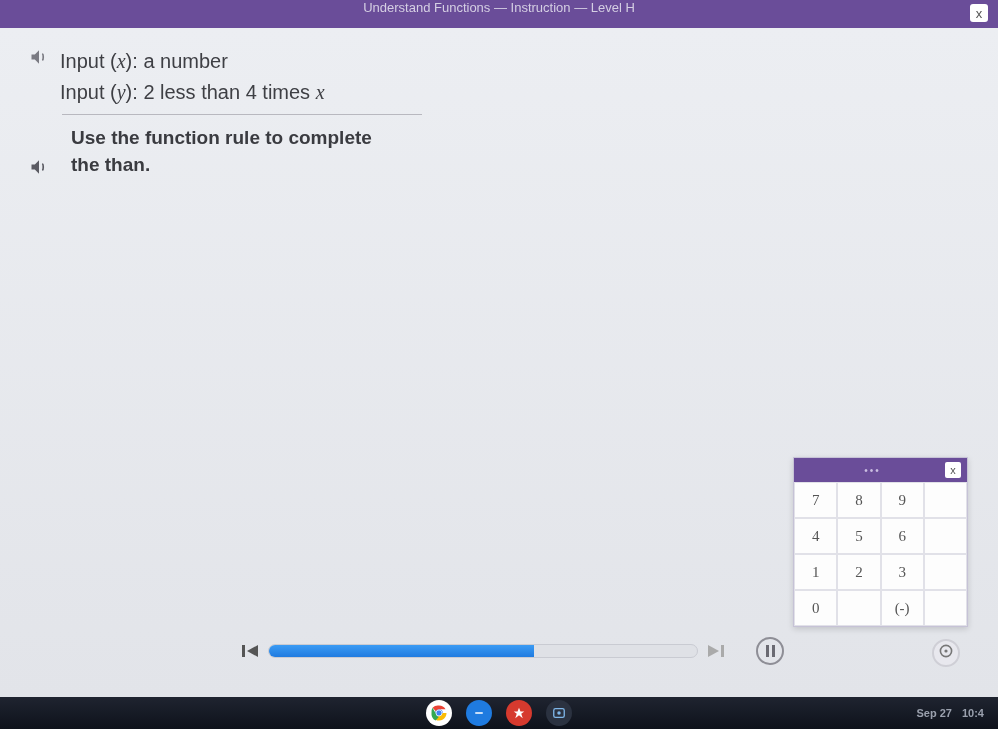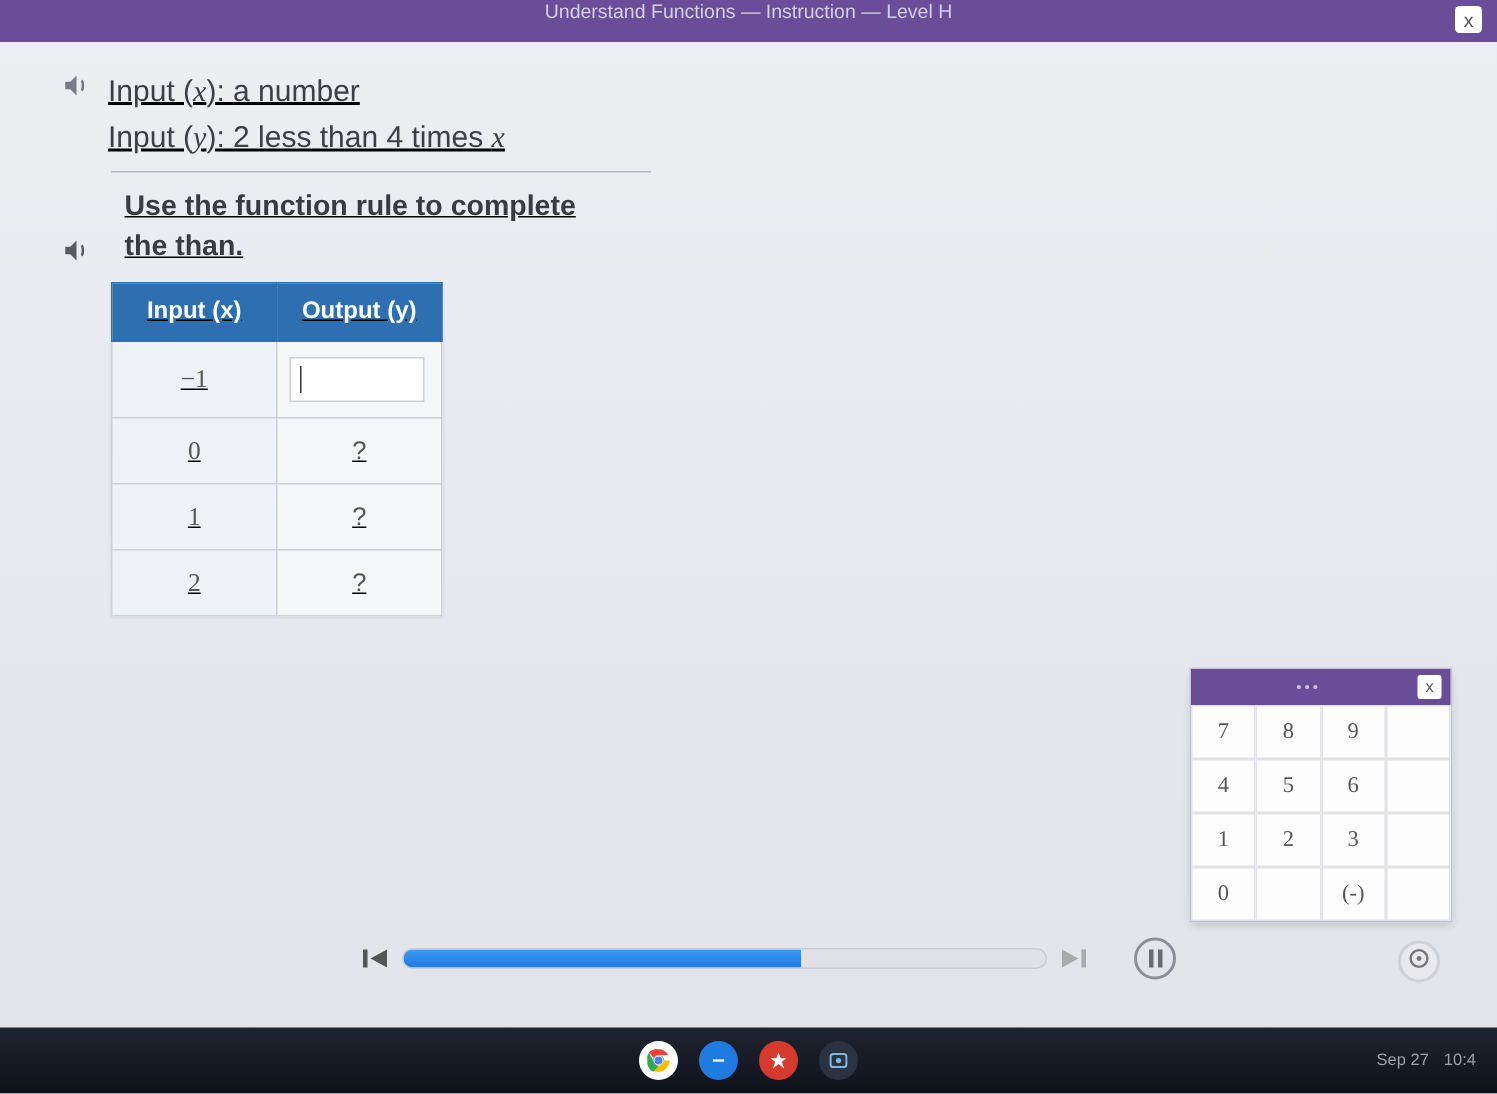--- a/index.html
+++ b/index.html
@@ -20,22 +20,21 @@
     position: absolute; right: 10px; top: 4px;
     display:flex;align-items:center;justify-content:center;
     width:18px;height:18px;background:#fff;border-radius:3px;
     color:#555;font-size:13px;cursor:pointer;
   }
 
   .content {
     flex: 1;
     background: linear-gradient(180deg,#eceef2 0%, #e2e4e9 100%);
     position: relative;
-    padding: 18px 40px;
-    text-decoration: underline;
+    padding: 18px 28px;
   }
 
   .speaker {
     display:inline-flex;width:22px;height:22px;align-items:center;justify-content:center;
     color:#6a6a6a;margin-right:10px;flex-shrink:0;cursor:pointer;
     vertical-align: top;
   }
 
   .problem-line { display:flex; align-items:flex-start; }
   .problem-text { color:#3e3f44; font-size:20px; line-height:1.55; }
@@ -93,21 +92,21 @@
   .nav-start{width:20px;height:20px;color:#555;display:flex;align-items:center;justify-content:center;cursor:pointer;margin-right:8px;}
   .progress{flex:0 0 430px;height:14px;background:#dfe1e6;border-radius:7px;overflow:hidden;border:1px solid #c9cbd2;}
   .progress-fill{height:100%;background:linear-gradient(180deg,#3a9bf4,#1f7be0);}
   .nav-end{width:20px;height:20px;color:#aaa;display:flex;align-items:center;justify-content:center;margin-left:8px;}
   .pausebtn{width:28px;height:28px;border-radius:50%;border:2px solid #8e8e96;display:flex;align-items:center;justify-content:center;margin-left:30px;color:#6a6a72;cursor:pointer;}
   .pausebtn .bars{display:flex;gap:3px;}
   .pausebtn .bars span{width:3px;height:12px;background:#6a6a72;}
   .targetbtn{position:absolute;right:38px;bottom:30px;width:28px;height:28px;border-radius:50%;background:#e8e8ee;display:flex;align-items:center;justify-content:center;color:#777;border:2px solid #cfcfd6;cursor:pointer;}
 
   
-  .taskbar{height:44px;background:linear-gradient(180deg,#1f2430,#0e121b);display:flex;align-items:center;justify-content:center;gap:14px;position:relative;}
+  .taskbar{height:32px;background:linear-gradient(180deg,#1f2430,#0e121b);display:flex;align-items:center;justify-content:center;gap:14px;position:relative;font-weight:bold;}
   .taskbar .ticon{width:26px;height:26px;border-radius:50%;display:flex;align-items:center;justify-content:center;cursor:pointer;}
   .taskbar .t-chrome{background:#fff;}
   .taskbar .t-blue{background:#1f7be0;color:#fff;font-size:11px;}
   .taskbar .t-red{background:#d63a2e;color:#fff;font-size:14px;}
   .taskbar .t-dark{background:#2b3240;color:#9bd;}
   .taskbar .datetime{position:absolute;right:14px;color:#9aa0ad;font-size:11px;display:flex;gap:10px;}
 </style>
 </head>
 <body>
 
@@ -141,50 +140,20 @@
         <path d="M3 9v6h4l5 5V4L7 9H3z"></path>
           <path d="M16 8c1.5 1 1.5 7 0 8" fill="none" stroke="#5a5a62" stroke-width="2"></path>
       </svg>
     </span>
     <div class="instruction-text">
       <span>Use the function rule to complete</span><br>
       <span>the than.</span>
     </div>
   </div>
 
-  <table class="func">
-    <thead>
-      <tr>
-        <th>Input (x)</th>
-        <th>Output (y)</th>
-      </tr>
-    </thead>
-    <tbody>
-      <tr>
-        <td class="inputcell">−1</td>
-        <td>
-          <div class="answer-input">
-              <span class="cursor"></span>
-            </div>
-        </td>
-      </tr>
-      <tr>
-        <td class="inputcell">0</td>
-        <td>?</td>
-      </tr>
-      <tr>
-        <td class="inputcell">1</td>
-        <td>?</td>
-      </tr>
-      <tr>
-        <td class="inputcell">2</td>
-        <td>?</td>
-      </tr>
-    </tbody>
-  </table>
 
   <div class="keypad">
     <div class="keypad-header">
       <span class="drag">•••</span>
       <span class="kclose">
           <span>x</span>
         </span>
     </div>
     <div class="keypad-grid">
       <div class="key">7</div>

